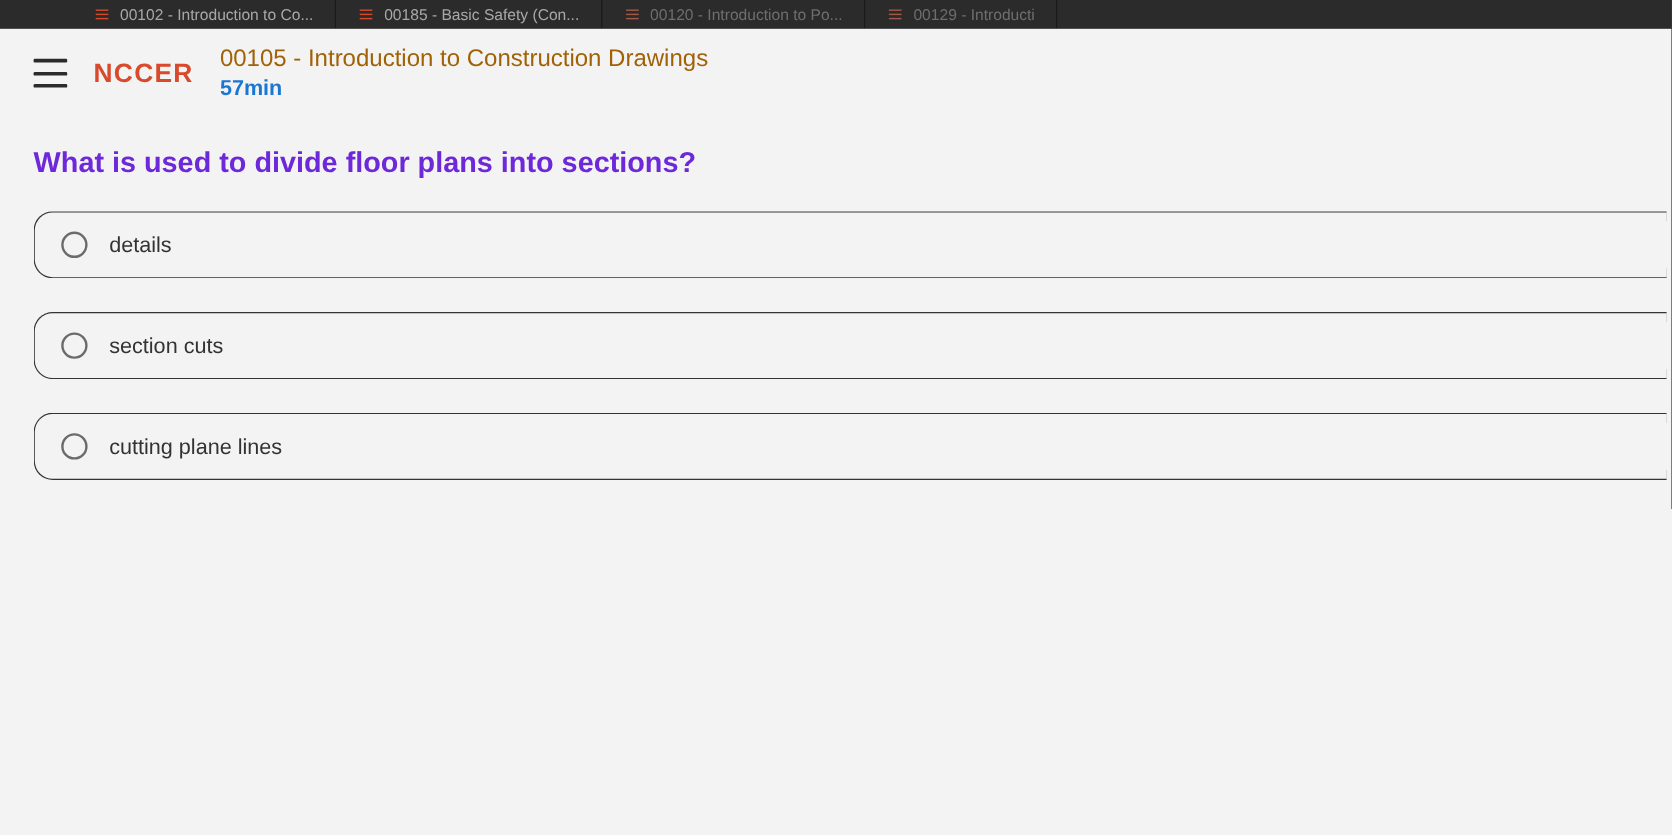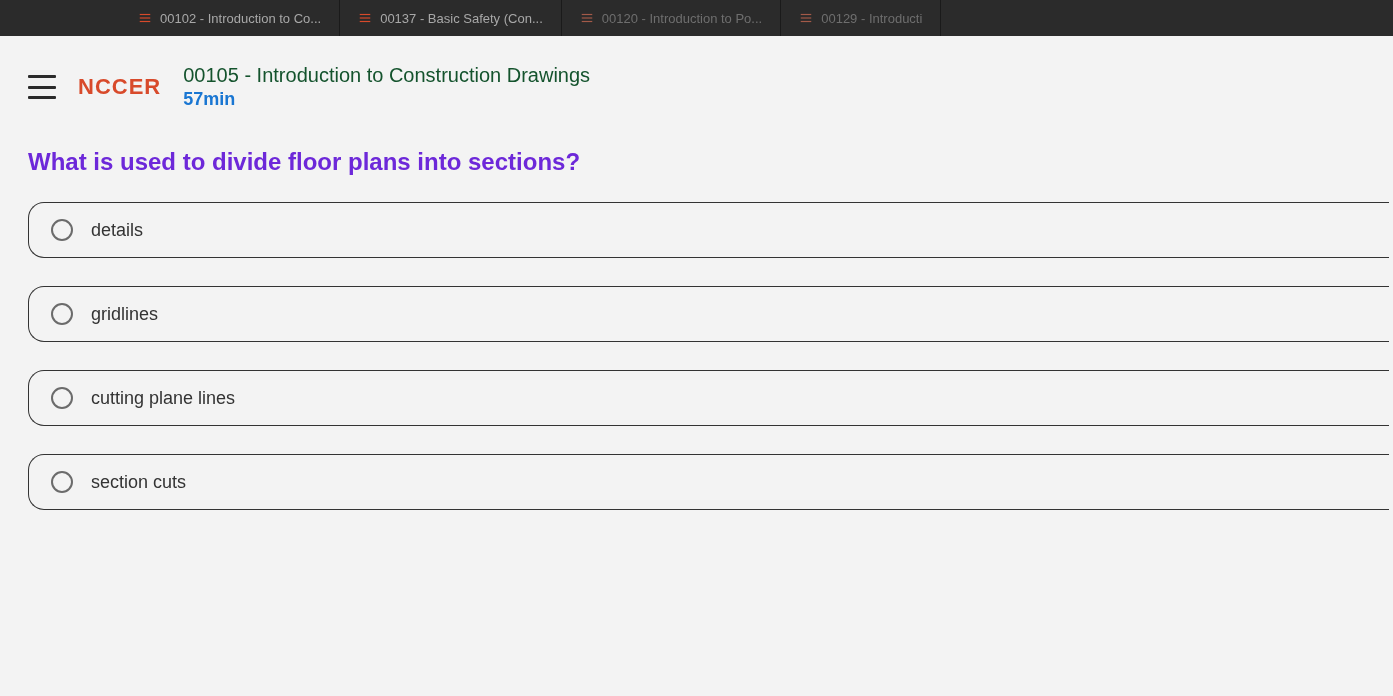--- a/index.html
+++ b/index.html
@@ -13,22 +13,22 @@
     .viewport {
       width: 100%;
       height: 100%;
       display: flex;
       flex-direction: column;
     }
     
     .tab-strip {
       display: flex;
       background: #2b2b2b;
-      height: 36px;
-      padding-left: 120px;
+      height: 24px;
+      padding-left: 60px;
       align-items: stretch;
       overflow: hidden;
     }
     .tab {
       display: flex;
       align-items: center;
       padding: 0 18px;
       color: #a8a8a8;
       font-size: 13px;
       min-width: 200px;
@@ -51,21 +51,21 @@
     .page {
       flex: 1;
       background: #f3f3f3;
       display: flex;
       flex-direction: column;
       overflow: hidden;
     }
     .app-header {
       display: flex;
       align-items: center;
-      padding: 28px 28px 8px 28px;
+      padding: 14px 28px 8px 28px;
       gap: 22px;
     }
     .hamburger {
       width: 28px;
       height: 24px;
       display: flex;
       flex-direction: column;
       justify-content: space-between;
       cursor: pointer;
     }
@@ -82,21 +82,21 @@
       letter-spacing: 1px;
       color: #d84a2b;
     }
     .course-meta {
       display: flex;
       flex-direction: column;
       gap: 2px;
     }
     .course-title {
       font-size: 20px;
-      color: #14532d;
+      color: #a16207;
       font-weight: 500;
     }
     .course-duration {
       font-size: 18px;
       color: #1976d2;
       font-weight: 600;
     }
     .content {
       padding: 30px 0 24px 28px;
       flex: 1;
@@ -156,21 +156,21 @@
       <span class="tab-label">00102 - Introduction to Co...</span>
     </div>
     <div class="tab">
       <span class="tab-icon">
         <svg viewBox="0 0 24 24" fill="none">
             <rect x="3" y="5" width="18" height="2" fill="#d84a2b"></rect>
             <rect x="3" y="11" width="18" height="2" fill="#d84a2b"></rect>
             <rect x="3" y="17" width="18" height="2" fill="#d84a2b"></rect>
           </svg>
       </span>
-      <span class="tab-label">00137 - Basic Safety (Con...</span>
+      <span class="tab-label">00185 - Basic Safety (Con...</span>
     </div>
     <div class="tab dim">
       <span class="tab-icon">
         <svg viewBox="0 0 24 24" fill="none">
             <rect x="3" y="5" width="18" height="2" fill="#a35a48"></rect>
             <rect x="3" y="11" width="18" height="2" fill="#a35a48"></rect>
             <rect x="3" y="17" width="18" height="2" fill="#a35a48"></rect>
           </svg>
       </span>
       <span class="tab-label">00120 - Introduction to Po...</span>
@@ -203,31 +203,27 @@
 
     <div class="content">
       <div class="question">What is used to divide floor plans into sections?</div>
       <div class="options">
 
         <div class="option">
           <span class="radio"></span>
           <span class="option-label">details</span>
         </div>
 
+
         <div class="option">
           <span class="radio"></span>
-          <span class="option-label">gridlines</span>
+          <span class="option-label">section cuts</span>
         </div>
 
         <div class="option">
           <span class="radio"></span>
           <span class="option-label">cutting plane lines</span>
         </div>
 
-        <div class="option">
-          <span class="radio"></span>
-          <span class="option-label">section cuts</span>
-        </div>
-
       </div>
     </div>
   </div>
 </div>
 
 </body></html>

